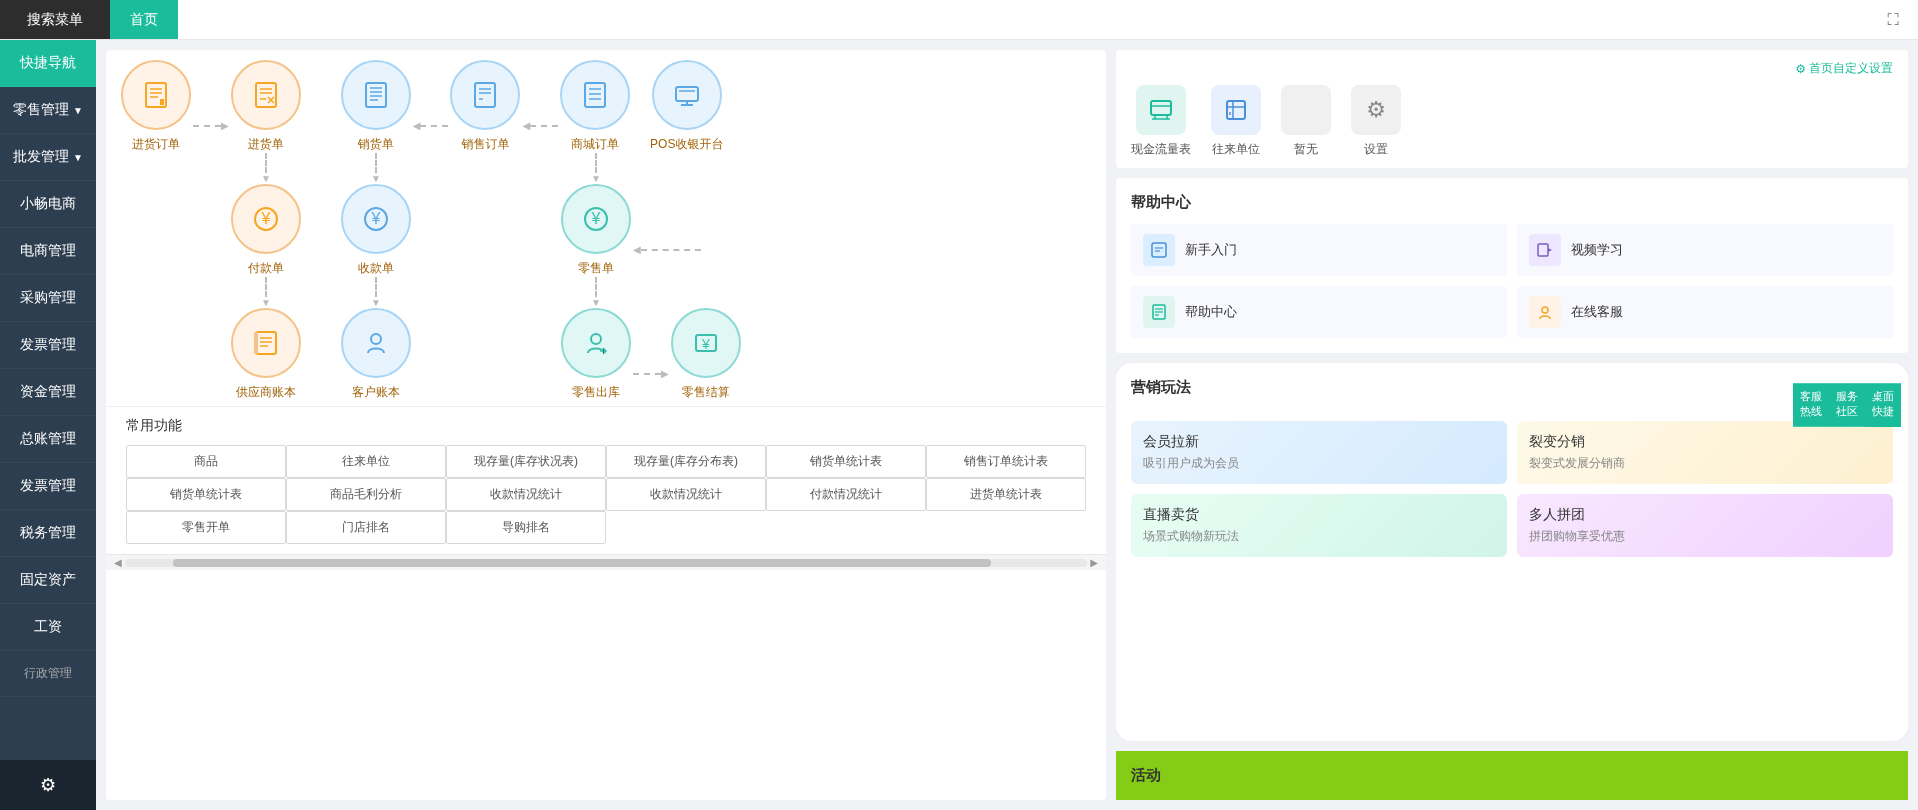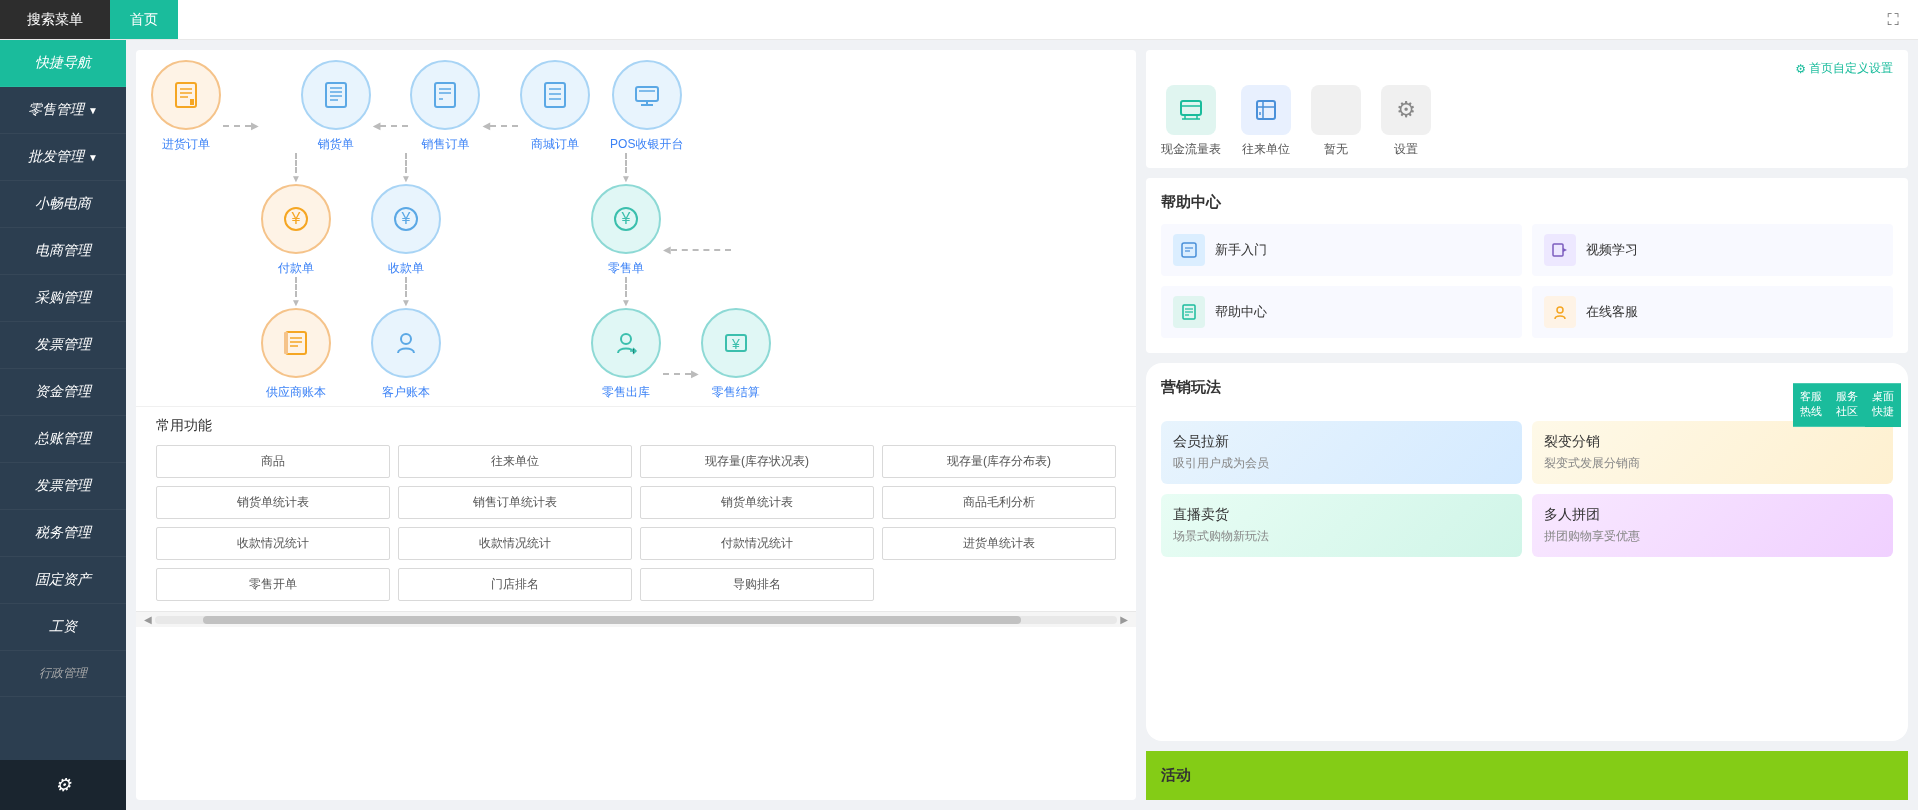--- a/index.html
+++ b/index.html
@@ -10,45 +10,45 @@
     .search-menu-btn { width: 110px; background: #2d2d2d; color: #fff; font-size: 14px; display: flex; align-items: center; justify-content: center; cursor: pointer; flex-shrink: 0; }
     .tab-home { background: #1abc9c; color: #fff; padding: 0 20px; display: flex; align-items: center; font-size: 14px; cursor: pointer; }
     .top-bar-spacer { flex: 1; }
     .top-bar-actions { display: flex; align-items: center; padding-right: 10px; }
     .fullscreen-btn { width: 30px; height: 30px; display: flex; align-items: center; justify-content: center; cursor: pointer; color: #666; font-size: 16px; }
 
     
     .main-layout { display: flex; flex: 1; overflow: hidden; }
 
     
-    .sidebar { width: 126px; background: #2c3e50; color: #fff; display: flex; flex-direction: column; overflow-y: auto; flex-shrink: 0; font-style: italic; }
+    .sidebar { width: 96px; background: #2c3e50; color: #fff; display: flex; flex-direction: column; overflow-y: auto; flex-shrink: 0; }
     .sidebar-item { padding: 14px 10px; font-size: 14px; cursor: pointer; display: flex; align-items: center; justify-content: center; position: relative; border-bottom: 1px solid rgba(255,255,255,0.05); }
     .sidebar-item.active { background: #1abc9c; }
     .sidebar-item .arrow { margin-left: 4px; font-size: 10px; }
     .sidebar-bottom { margin-top: auto; padding: 14px; display: flex; align-items: center; justify-content: center; cursor: pointer; background: #1a252f; }
 
     
     .content-area { flex: 1; overflow: hidden; display: flex; flex-direction: column; }
 
     
     .inner-content { display: flex; flex: 1; overflow: hidden; }
 
     
     .left-panel { width: 1000px; background: #fff; border-radius: 0; overflow: hidden; display: flex; flex-direction: column; margin: 10px 0 10px 10px; border-radius: 4px; }
     .flow-circle { width: 70px; height: 70px; border-radius: 50%; display: flex; align-items: center; justify-content: center; font-size: 24px; }
     .flow-circle.orange { background: #fef3e6; color: #f5a623; border: 2px solid #f5c38a; }
     .flow-circle.blue { background: #e8f4fd; color: #5ba8e5; border: 2px solid #a8d4f5; }
     .flow-circle.teal { background: #e0f5f5; color: #3bbfad; border: 2px solid #8dd9d5; }
-    .flow-label { font-size: 12px; color: #3b82f6; margin-top: 6px; text-align: center; }
+    .flow-label { font-size: 12px; color: #a16207; margin-top: 6px; text-align: center; }
     .flow-col { display: flex; flex-direction: column; align-items: center; }
 
     
     .quick-functions { padding: 10px 20px 10px; border-top: 1px solid #f0f0f0; }
     .quick-title { font-size: 14px; color: #333; margin-bottom: 10px; font-weight: 500; }
-    .quick-grid { display: grid; grid-template-columns: repeat(4, 1fr); gap: 8px; }
+    .quick-grid { display: grid; grid-template-columns: repeat(6, 1fr); }
     .quick-btn { border: 1px solid #d9d9d9; background: #fff; color: #555; padding: 7px 5px; font-size: 12px; cursor: pointer; border-radius: 2px; text-align: center; }
 
     .scrollbar-container { height: 16px; background: #f5f5f5; border-top: 1px solid #e8e8e8; display: flex; align-items: center; padding: 0 5px; }
     .scrollbar-track { flex: 1; height: 8px; background: #e8e8e8; border-radius: 4px; position: relative; }
     .scrollbar-thumb { position: absolute; left: 5%; width: 85%; height: 100%; background: #c1c1c1; border-radius: 4px; }
     .scrollbar-arrow { color: #999; font-size: 10px; cursor: pointer; padding: 0 3px; }
 
     
     .right-panel { flex: 1; display: flex; flex-direction: column; margin: 10px 10px 10px 10px; gap: 10px; overflow: hidden; }
 
@@ -154,20 +154,32 @@
                   </svg>
               </div>
               <div class="flow-label">进货订单</div>
             </div>
 
             <div style="display:flex;align-items:center;padding-bottom:22px;padding-left:2px;padding-right:2px;">
               <div style="border-top:2px dashed #bbb;width:28px;"></div>
               <div style="color:#bbb;font-size:10px;">▶</div>
             </div>
 
+            <div class="flow-col" style="align-items:center;">
+              <div class="flow-circle orange" style="width:70px;height:70px;border-radius:50%;background:#fef3e6;border:2px solid #f5c38a;display:flex;align-items:center;justify-content:center;">
+                <svg width="32" height="32" viewBox="0 0 32 32">
+                    <rect x="6" y="4" width="20" height="24" rx="2" fill="none" stroke="#f5a623" stroke-width="2"></rect>
+                    <line x1="10" y1="10" x2="22" y2="10" stroke="#f5a623" stroke-width="1.5"></line>
+                    <line x1="10" y1="14" x2="22" y2="14" stroke="#f5a623" stroke-width="1.5"></line>
+                    <path d="M10 20 L16 20" stroke="#f5a623" stroke-width="1.5"></path>
+                    <path d="M18 18 L24 24 M18 24 L24 18" stroke="#f5a623" stroke-width="1.5"></path>
+                  </svg>
+              </div>
+              <div class="flow-label">进货单</div>
+            </div>
 
             <div style="width:40px;"></div>
 
             <div class="flow-col" style="align-items:center;">
               <div class="flow-circle blue" style="width:70px;height:70px;border-radius:50%;background:#e8f4fd;border:2px solid #a8d4f5;display:flex;align-items:center;justify-content:center;">
                 <svg width="32" height="32" viewBox="0 0 32 32">
                     <rect x="6" y="4" width="20" height="24" rx="2" fill="none" stroke="#5ba8e5" stroke-width="2"></rect>
                     <line x1="10" y1="9" x2="22" y2="9" stroke="#5ba8e5" stroke-width="1.5"></line>
                     <line x1="10" y1="13" x2="22" y2="13" stroke="#5ba8e5" stroke-width="1.5"></line>
                     <line x1="10" y1="17" x2="22" y2="17" stroke="#5ba8e5" stroke-width="1.5"></line>

